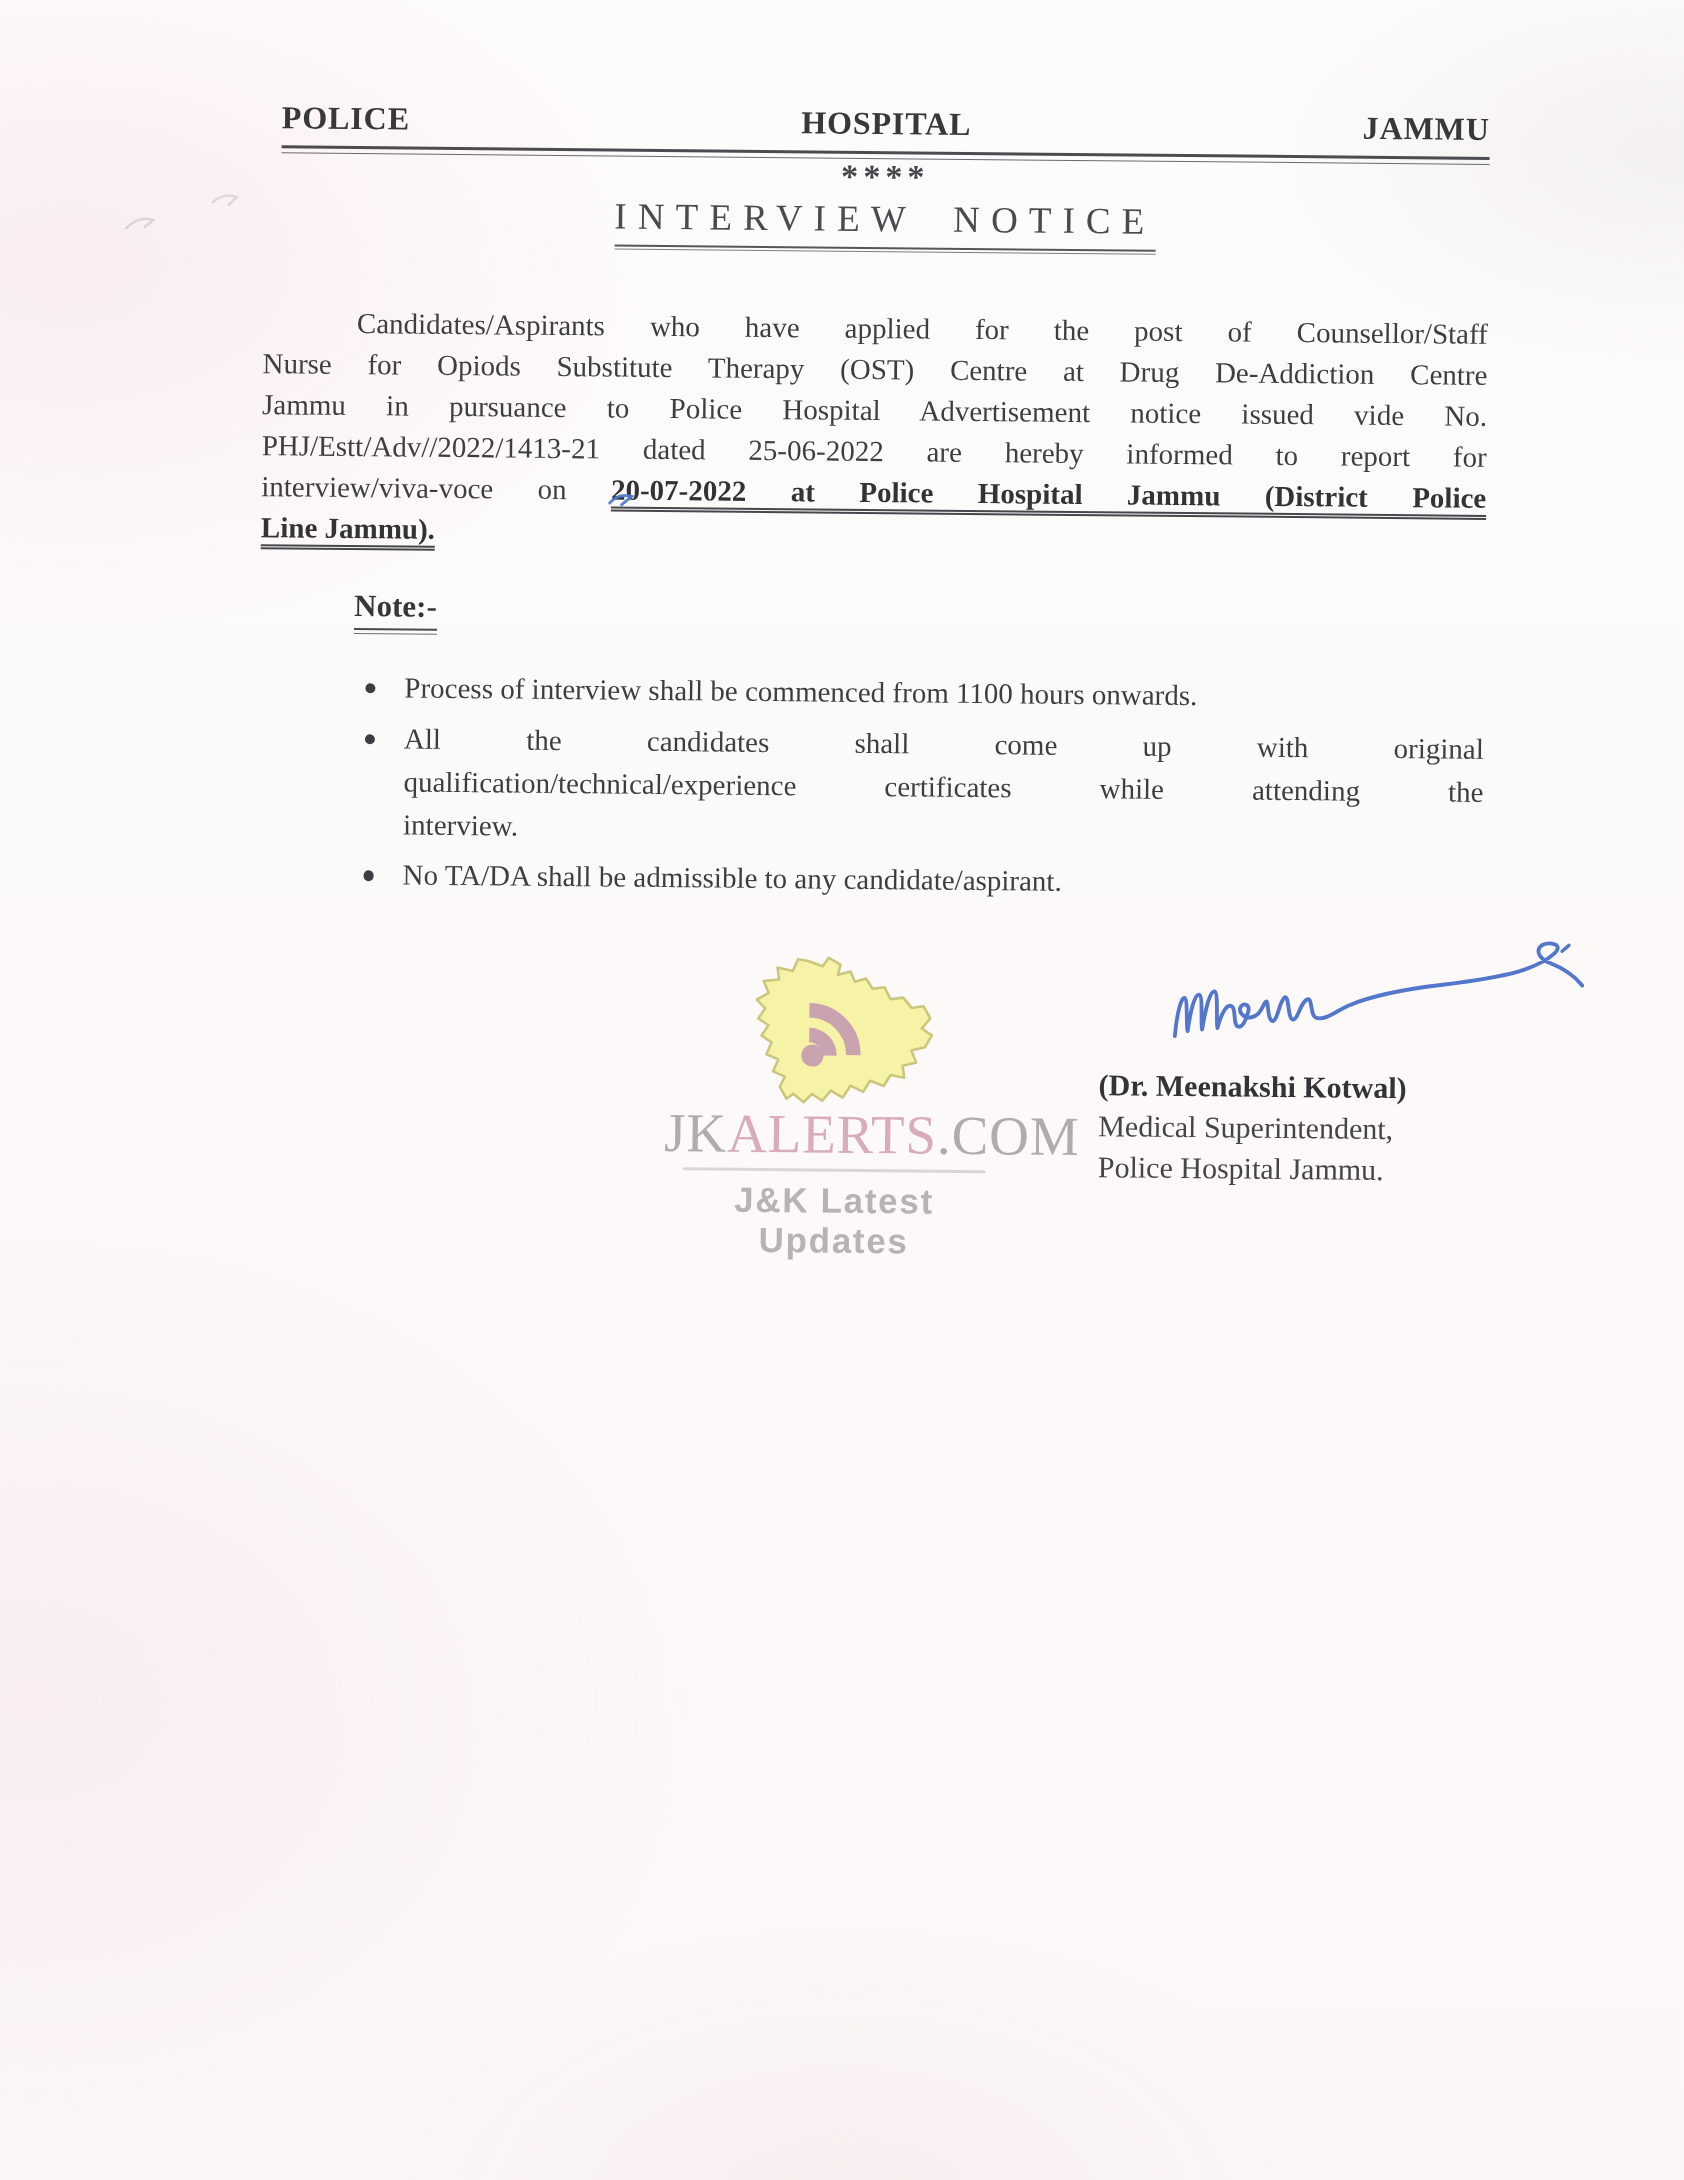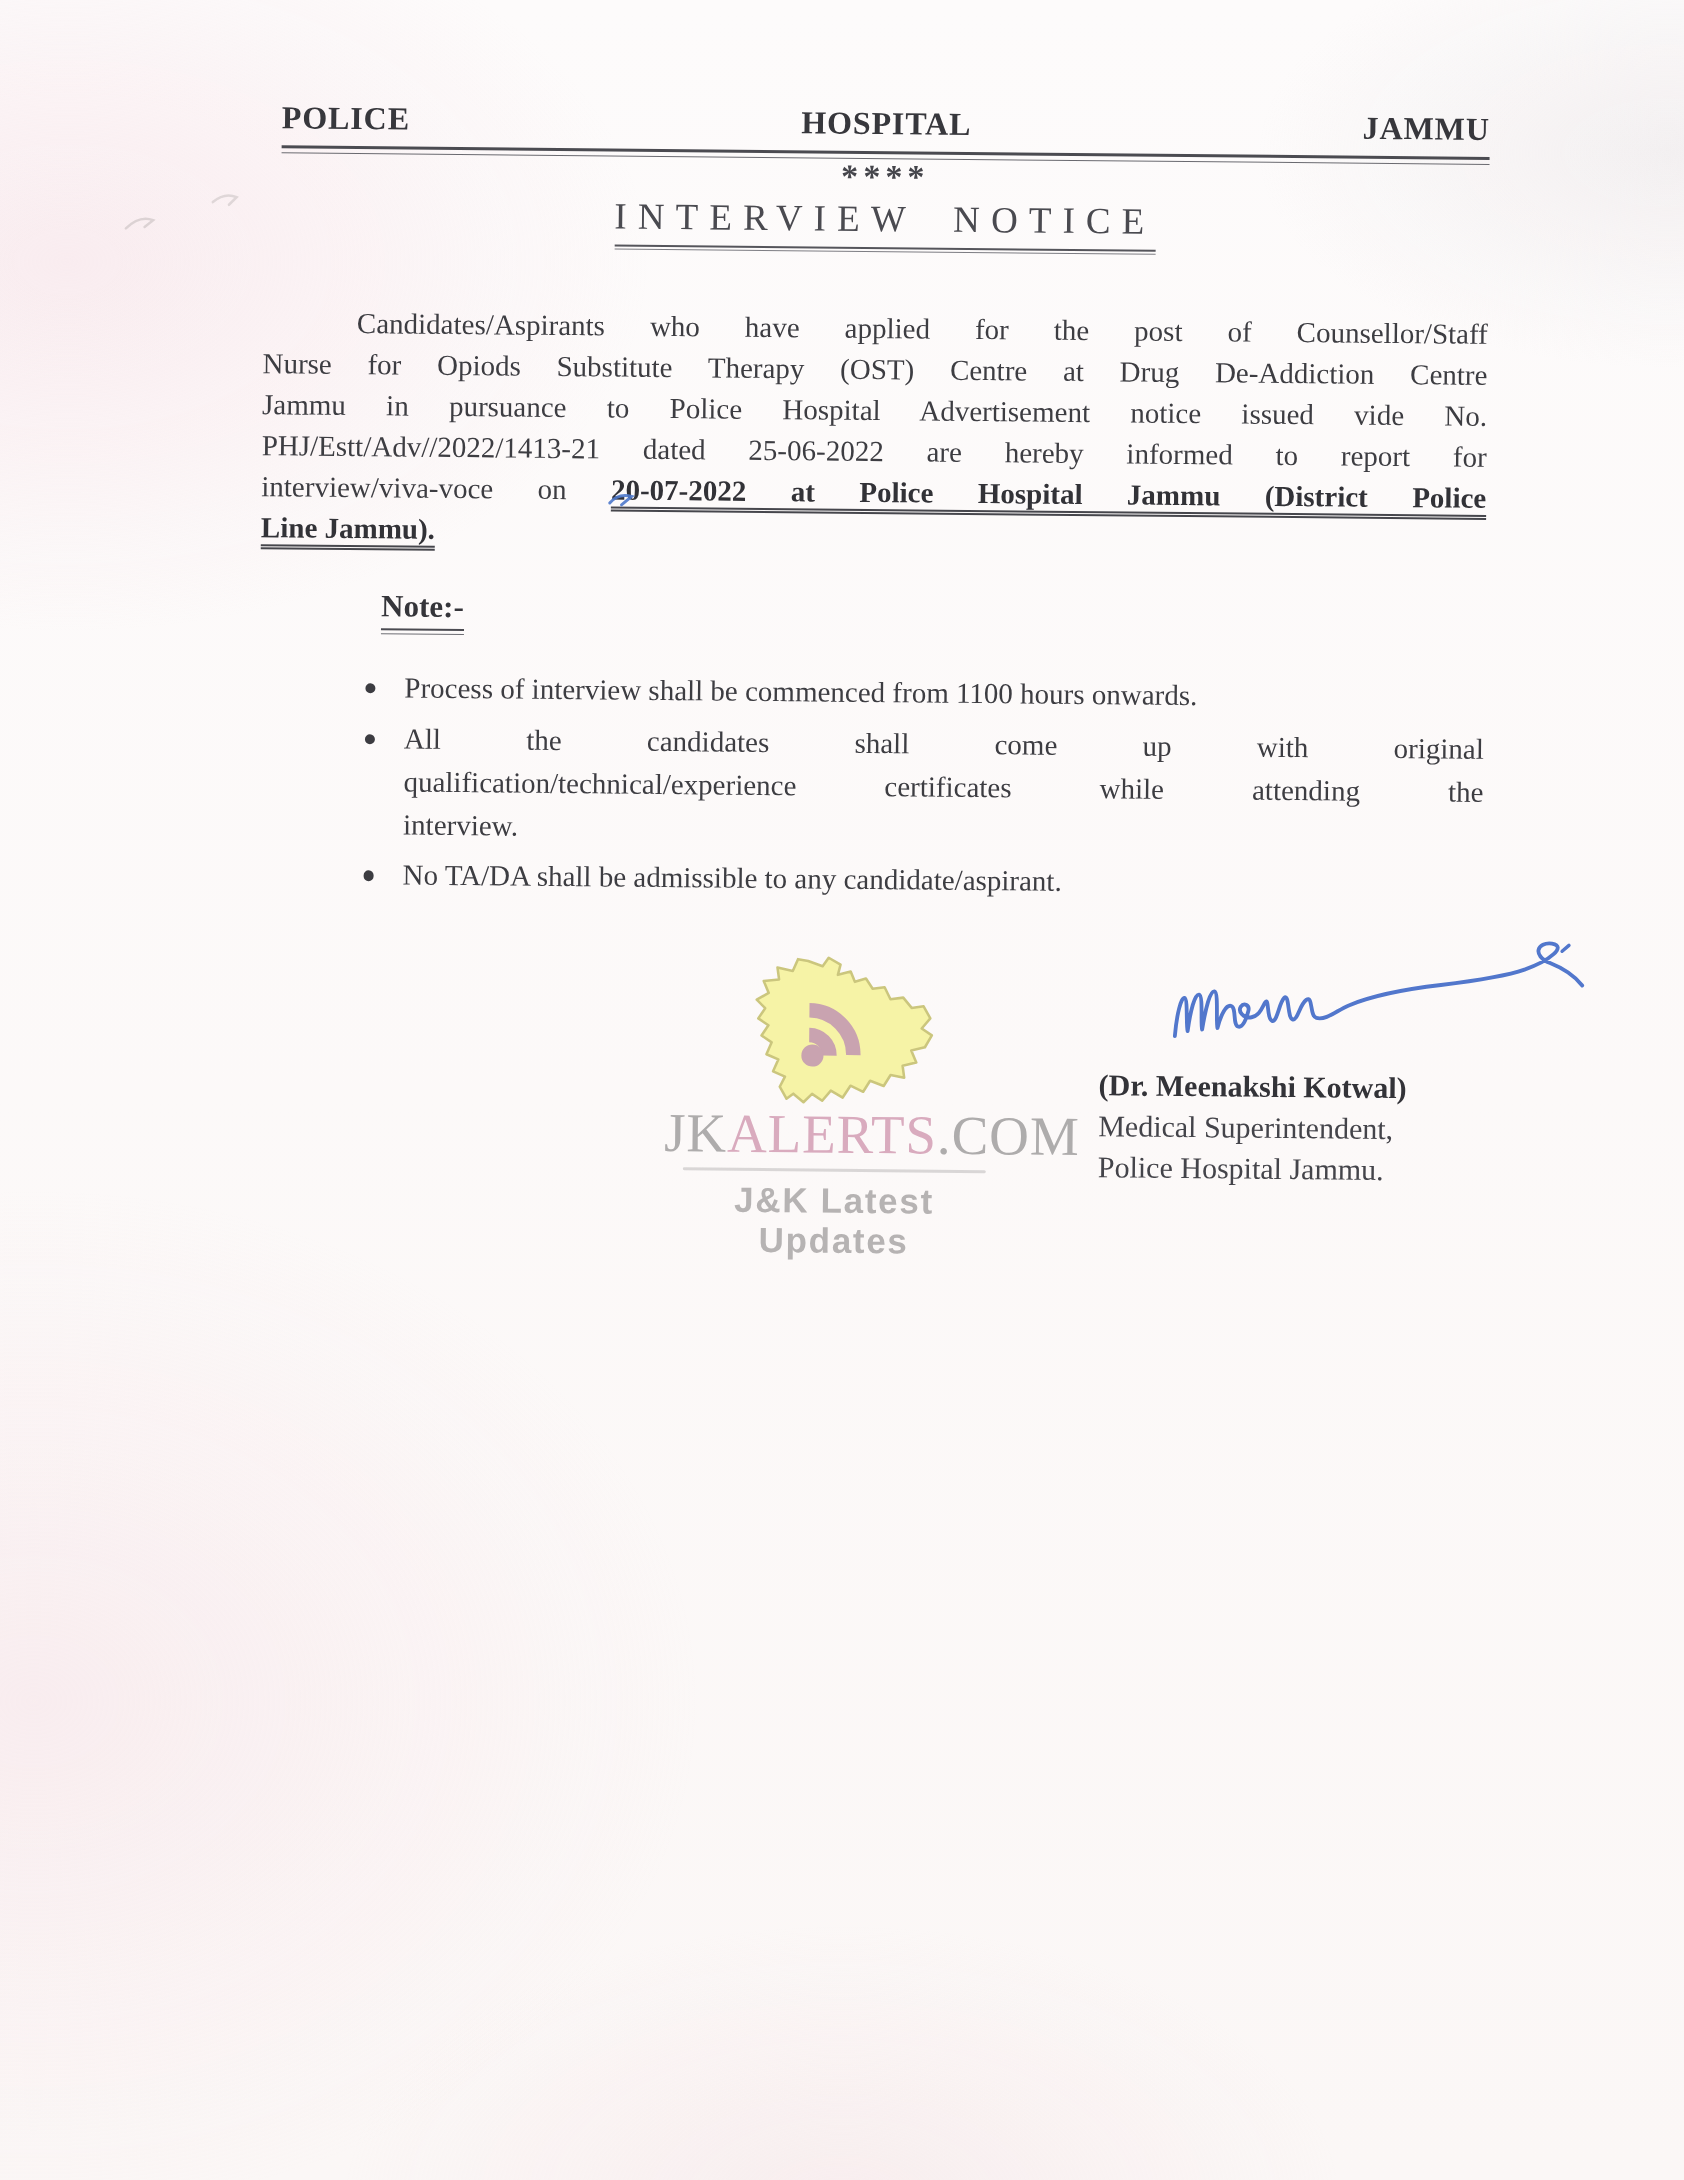--- a/index.html
+++ b/index.html
@@ -47,21 +47,21 @@
   .jline{text-align:justify;text-align-last:justify;}
   .indent{text-indent:94px;}
   .ub{
     font-weight:700;color:#323237;
     text-decoration-line:underline;text-decoration-style:double;
     text-decoration-thickness:2.1px;text-decoration-color:#46464c;
     text-underline-offset:6.8px;
   }
 
   
-  .note-head{position:absolute;left:358px;top:592px;font-size:31px;font-weight:700;color:#35353a;margin-left:27px;}
+  .note-head{position:absolute;left:358px;top:592px;font-size:31px;font-weight:700;color:#35353a;}
   .note-head .nh{display:inline-block;}
   .note-head .nh::after{
     content:"";display:block;height:2.6px;margin-top:4.3px;
     border-top:2.6px solid #4b4b51;border-bottom:1.7px solid #6d6d73;
   }
   .bullets{position:absolute;left:358px;top:670px;width:1131px;font-size:29px;line-height:43px;color:#3d3d42;}
   .bullets .bli{position:relative;padding-left:51px;margin-bottom:7.7px;}
   .bullets .bli::before{
     content:"";position:absolute;left:12px;top:17px;width:10.2px;height:10.2px;border-radius:50%;background:#3c3c41;
   }

